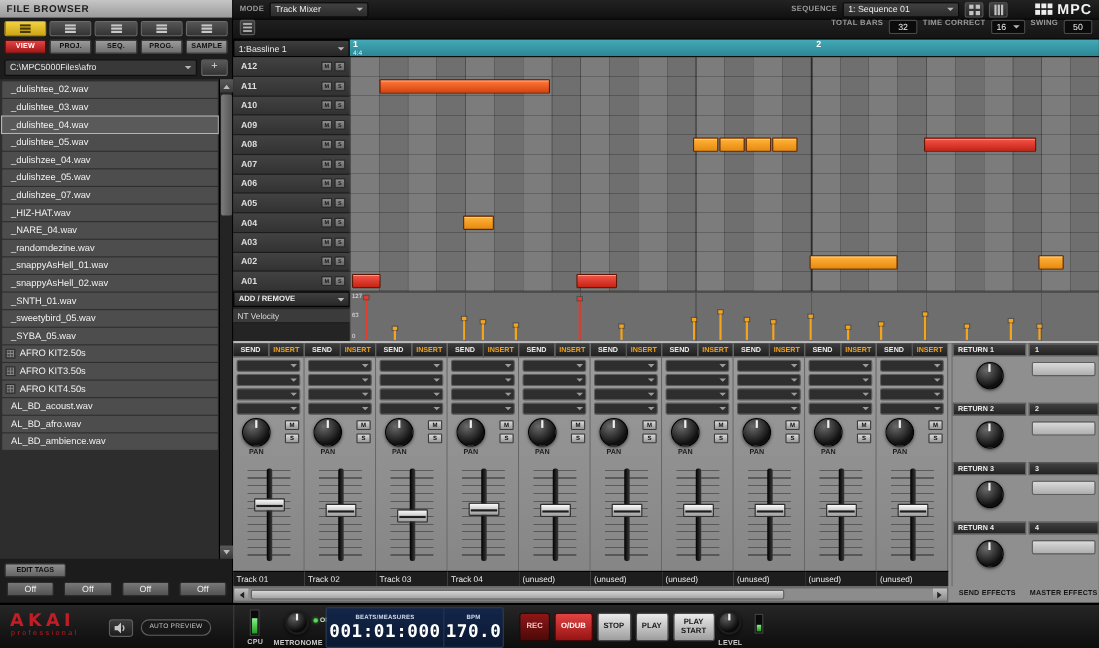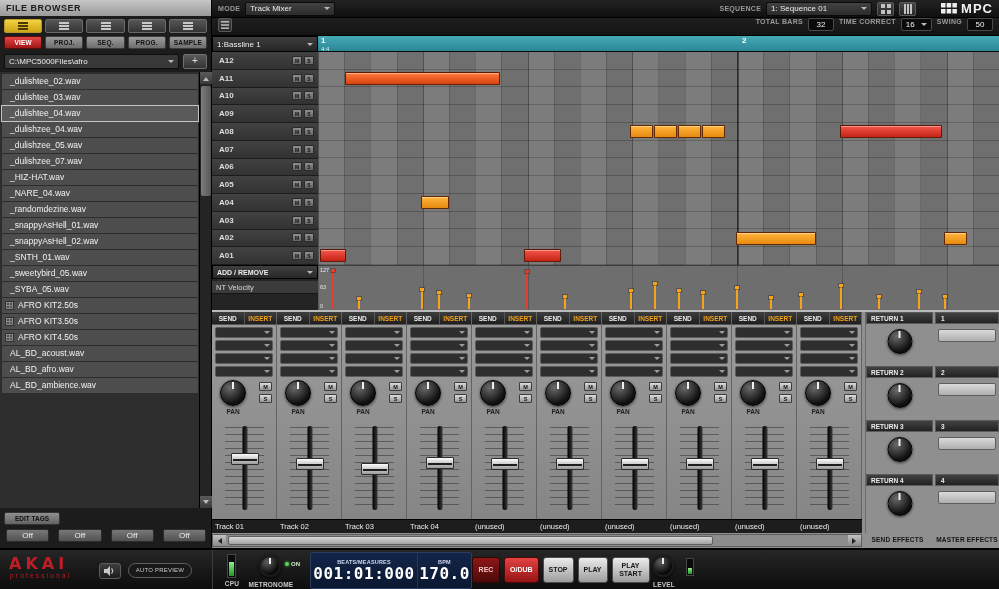--- a/index.html
+++ b/index.html
@@ -141,21 +141,21 @@
   .speaker-btn{position:absolute;left:99px;top:13px;width:22px;height:16px;background:linear-gradient(#3e3e3e,#1d1d1d);border:1px solid #5c5c5c;border-radius:3px;display:flex;align-items:center;justify-content:center}
   .auto-preview{position:absolute;left:128px;top:13px;width:64px;height:15px;background:#181818;border:1px solid #606060;border-radius:8px;color:#c8c8c8;font-size:6px;line-height:13px;text-align:center;letter-spacing:.2px}
   .t-divider{position:absolute;left:212px;top:0;width:1px;height:41px;background:#3c3c3c}
   .cpu-meter{position:absolute;left:227px;top:4px;width:9px;height:24px;background:#0a0a0a;border:1px solid #464646}
   .cpu-fill{position:absolute;left:1px;bottom:1px;width:5px;height:62%;background:linear-gradient(#8cf08c,#1f9a1f)}
   .t-label{position:absolute;color:#c9c9c9;font-size:6.5px;font-weight:bold;text-align:center;letter-spacing:.2px}
   .t-knob{position:absolute;width:22px;height:22px;border-radius:50%;background:radial-gradient(circle at 35% 28%,#5e5e5e,#0a0a0a 68%);border:2px solid #1c1c1c;box-shadow:0 1px 3px rgba(0,0,0,.8)}
   .t-knob::after{content:"";position:absolute;left:50%;top:1px;width:2px;height:6px;background:#ededed;transform:translateX(-50%)}
   .metro-on{position:absolute;left:285px;top:11px;display:flex;align-items:center;gap:2px;color:#d2ecd2;font-size:6px;font-weight:bold}
   .led{width:4px;height:4px;border-radius:50%;background:#58d858;box-shadow:0 0 3px #4c4}
-  .lcd-panel{position:absolute;left:310px;top:2px;width:162px;height:37px;background:linear-gradient(#13264a,#0a1730);border:1px solid #2c3c5e;border-radius:2px;display:flex}
+  .lcd-panel{position:absolute;left:296px;top:2px;width:162px;height:37px;background:linear-gradient(#13264a,#0a1730);border:1px solid #2c3c5e;border-radius:2px;display:flex}
   .lcd-group{display:flex;flex-direction:column;align-items:center;justify-content:center;gap:1px}
   .lcd-beats{width:106px}
   .lcd-bpm{width:54px;border-left:1px solid #23355a}
   .lcd-label{font-size:5.5px;font-weight:bold;color:#cfdaec;letter-spacing:.2px}
   .lcd-value{font-family:"DejaVu Sans Mono",monospace;font-size:16px;font-weight:bold;color:#fff;letter-spacing:.5px;line-height:1}
   .t-buttons{position:absolute;left:472px;top:7px;display:flex;gap:4px;height:26px}
   .t-btn{border-radius:3px;border:1px solid #0e0e0e;font-size:7px;font-weight:bold;display:flex;align-items:center;justify-content:center;text-align:center;padding:0 5px;line-height:1.15}
   .t-btn.darkred{background:linear-gradient(#8e1717,#4c0909);color:#f3c9c9;border-color:#2e0505;min-width:28px}
   .t-btn.red{background:linear-gradient(#e34343,#961313);color:#fff;border-color:#4e0606;min-width:34px}
   .t-btn.gray{background:linear-gradient(#ebebeb,#9d9d9d);color:#161616;border-color:#4c4c4c;min-width:30px}
@@ -227,20 +227,24 @@
     
     <span class="file-label">_dulishtee_02.wav</span>
   </div>
         <div class="file-row">
     
     <span class="file-label">_dulishtee_03.wav</span>
   </div>
         <div class="file-row selected">
     
     <span class="file-label">_dulishtee_04.wav</span>
+  </div>
+        <div class="file-row">
+    
+    <span class="file-label">_dulishtee_05.wav</span>
   </div>
         <div class="file-row">
     
     <span class="file-label">_dulishzee_04.wav</span>
   </div>
         <div class="file-row">
     
     <span class="file-label">_dulishzee_05.wav</span>
   </div>
         <div class="file-row">

